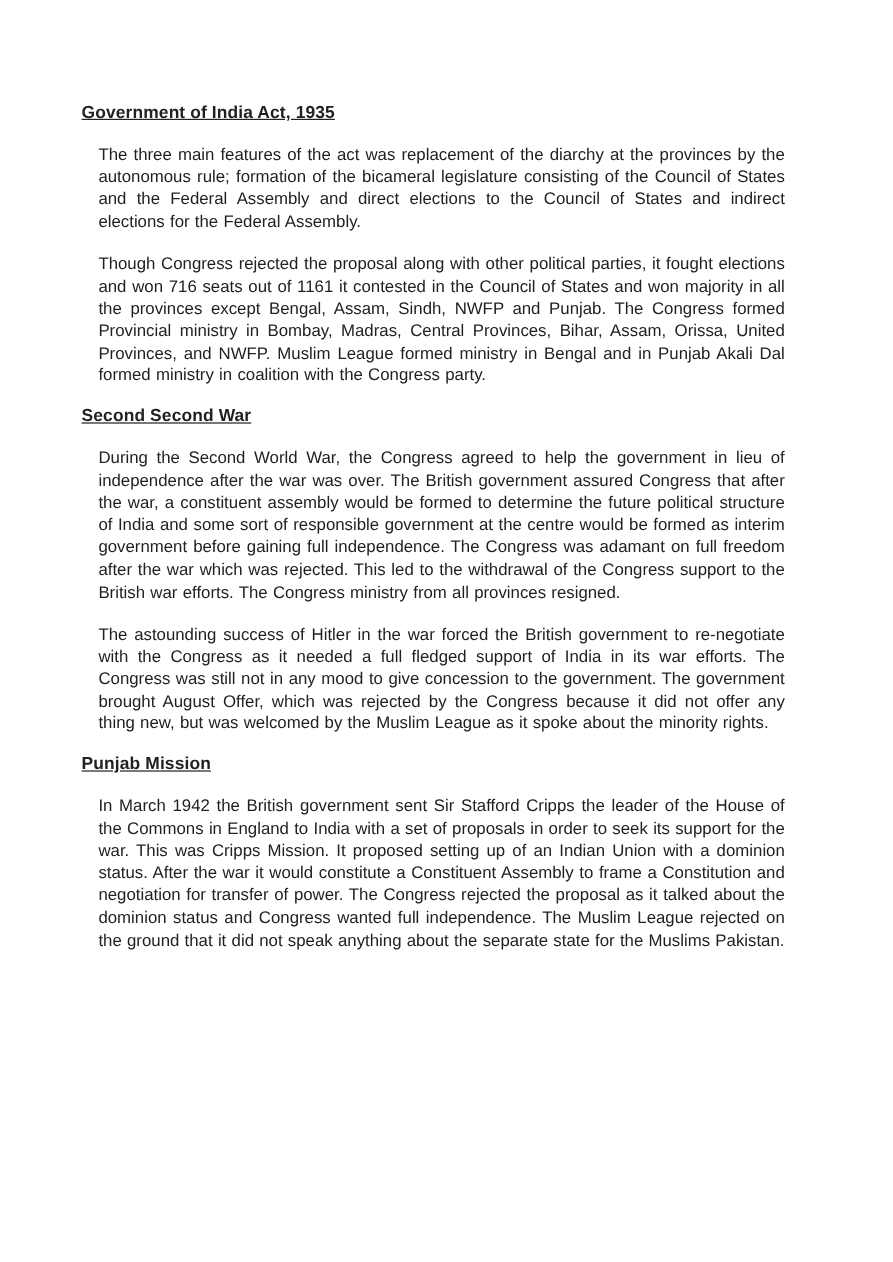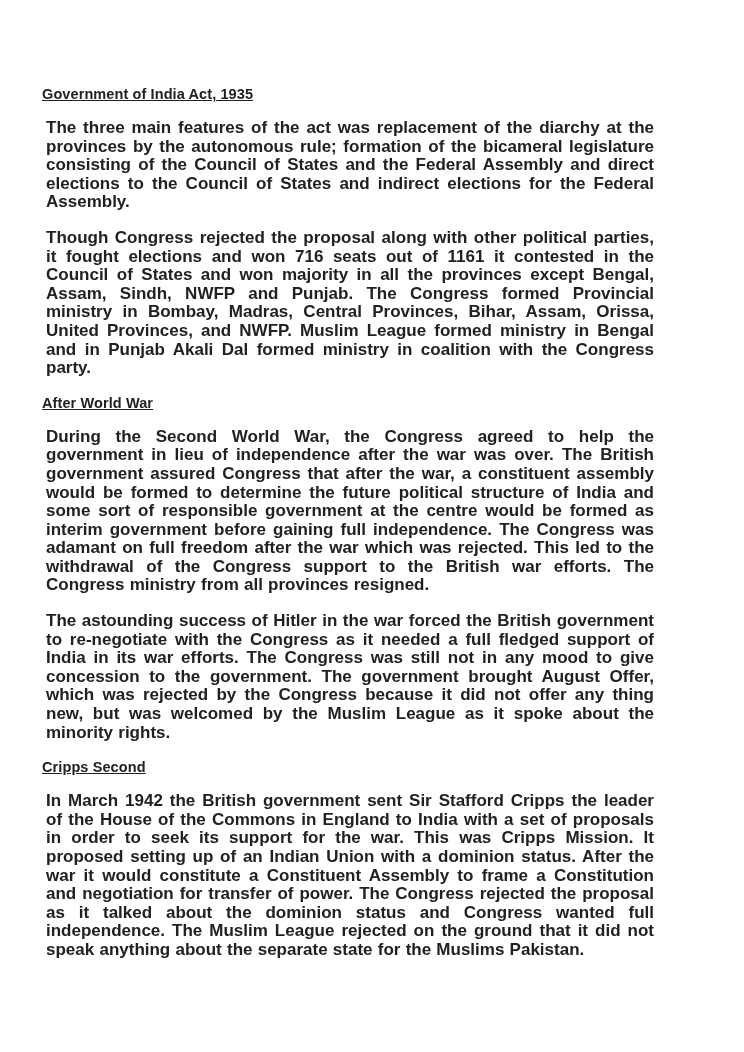--- a/index.html
+++ b/index.html
@@ -6,59 +6,58 @@
     margin: 0;
     padding: 0;
     background: #ffffff;
   }
   .page {
     position: relative;
     width: 744px;
     height: 1052px;
     background: #ffffff;
     box-sizing: border-box;
-    padding: 86px 90px 60px 42px;
+    padding: 86px 90px 60px 68px;
     font-family: "Liberation Sans", "DejaVu Sans", sans-serif;
     color: #212121;
     overflow: hidden;
   }
   .section-heading {
     font-size: 14.5px;
     font-weight: bold;
     text-decoration: underline;
     margin: 0 0 17px 0;
     letter-spacing: 0.1px;
   }
   .doc-paragraph {
-    font-size: 17px;
+    font-size: 14px;
     line-height: 18.6px;
     text-align: justify;
-    margin: 0 0 17px 4px;
+    margin: 0 0 17px 14px;
     word-spacing: 0.5px;
-    font-weight: bold;
   }
   .doc-section {
     margin: 0 0 6px 0;
   }
 </style>
 </head>
 <body>
 
 <div class="page">
 
   <div class="doc-section">
     <div class="section-heading">Government of India Act, 1935</div>
     <p class="doc-paragraph">The three main features of the act was replacement of the diarchy at the provinces by the autonomous rule; formation of the bicameral legislature consisting of the Council of States and the Federal Assembly and direct elections to the Council of States and indirect elections for the Federal Assembly.</p>
     <p class="doc-paragraph">Though Congress rejected the proposal along with other political parties, it fought elections and won 716 seats out of 1161 it contested in the Council of States and won majority in all the provinces except Bengal, Assam, Sindh, NWFP and Punjab. The Congress formed Provincial ministry in Bombay, Madras, Central Provinces, Bihar, Assam, Orissa, United Provinces, and NWFP. Muslim League formed ministry in Bengal and in Punjab Akali Dal formed ministry in coalition with the Congress party.</p>
   </div>
 
   <div class="doc-section">
-    <div class="section-heading">After World War</div>
+    <div class="section-heading">Second Second War</div>
     <p class="doc-paragraph">During the Second World War, the Congress agreed to help the government in lieu of independence after the war was over. The British government assured Congress that after the war, a constituent assembly would be formed to determine the future political structure of India and some sort of responsible government at the centre would be formed as interim government before gaining full independence. The Congress was adamant on full freedom after the war which was rejected. This led to the withdrawal of the Congress support to the British war efforts. The Congress ministry from all provinces resigned.</p>
     <p class="doc-paragraph">The astounding success of Hitler in the war forced the British government to re-negotiate with the Congress as it needed a full fledged support of India in its war efforts. The Congress was still not in any mood to give concession to the government. The government brought August Offer, which was rejected by the Congress because it did not offer any thing new, but was welcomed by the Muslim League as it spoke about the minority rights.</p>
   </div>
 
   <div class="doc-section">
-    <div class="section-heading">Cripps Second</div>
+    <div class="section-heading">Punjab Mission</div>
     <p class="doc-paragraph">In March 1942 the British government sent Sir Stafford Cripps the leader of the House of the Commons in England to India with a set of proposals in order to seek its support for the war. This was Cripps Mission. It proposed setting up of an Indian Union with a dominion status. After the war it would constitute a Constituent Assembly to frame a Constitution and negotiation for transfer of power. The Congress rejected the proposal as it talked about the dominion status and Congress wanted full independence. The Muslim League rejected on the ground that it did not speak anything about the separate state for the Muslims Pakistan.</p>
   </div>
 
 </div>
 
 </body></html>

